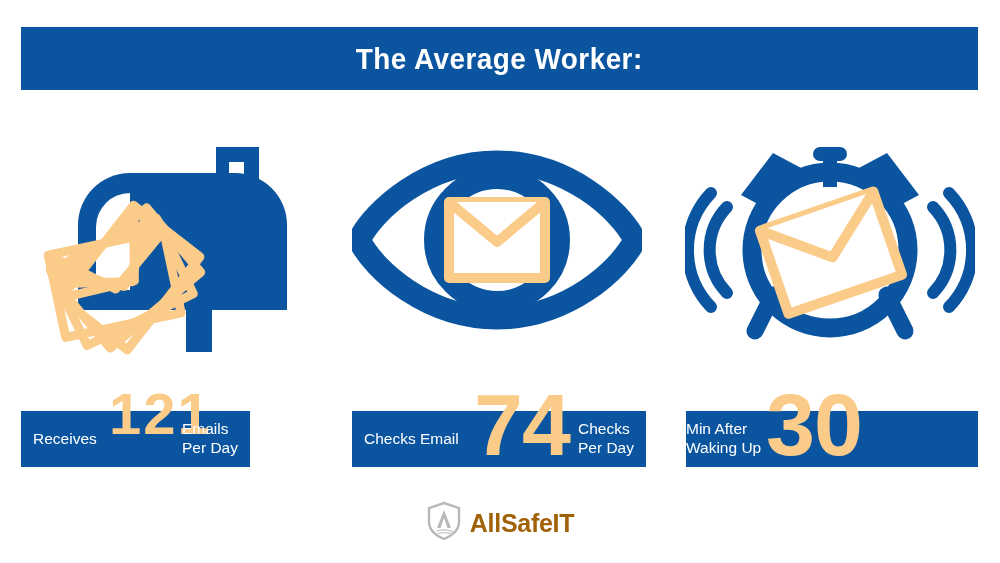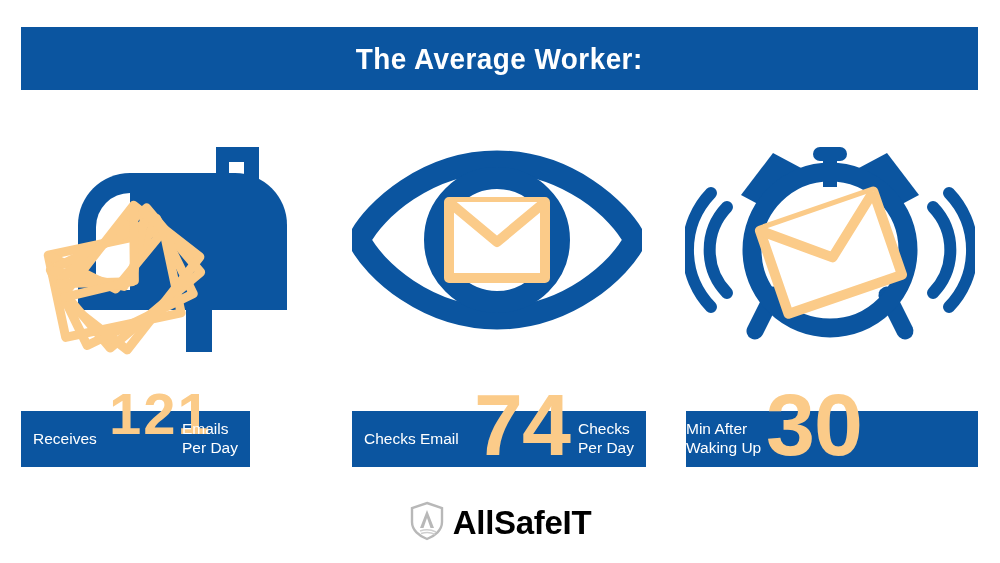--- a/index.html
+++ b/index.html
@@ -120,22 +120,22 @@
     left: 0;
     top: 500px;
     width: 1000px;
     height: 46px;
     display: flex;
     align-items: center;
     justify-content: center;
     gap: 8px;
   }
   .logo-text {
-    color: #000000;
-    font-size: 33px;
+    color: #a16207;
+    font-size: 25px;
     font-weight: bold;
     letter-spacing: -0.3px;
   }
 </style>
 </head>
 <body>
 
 <div id="infographic">
 
   <div class="title-banner">

